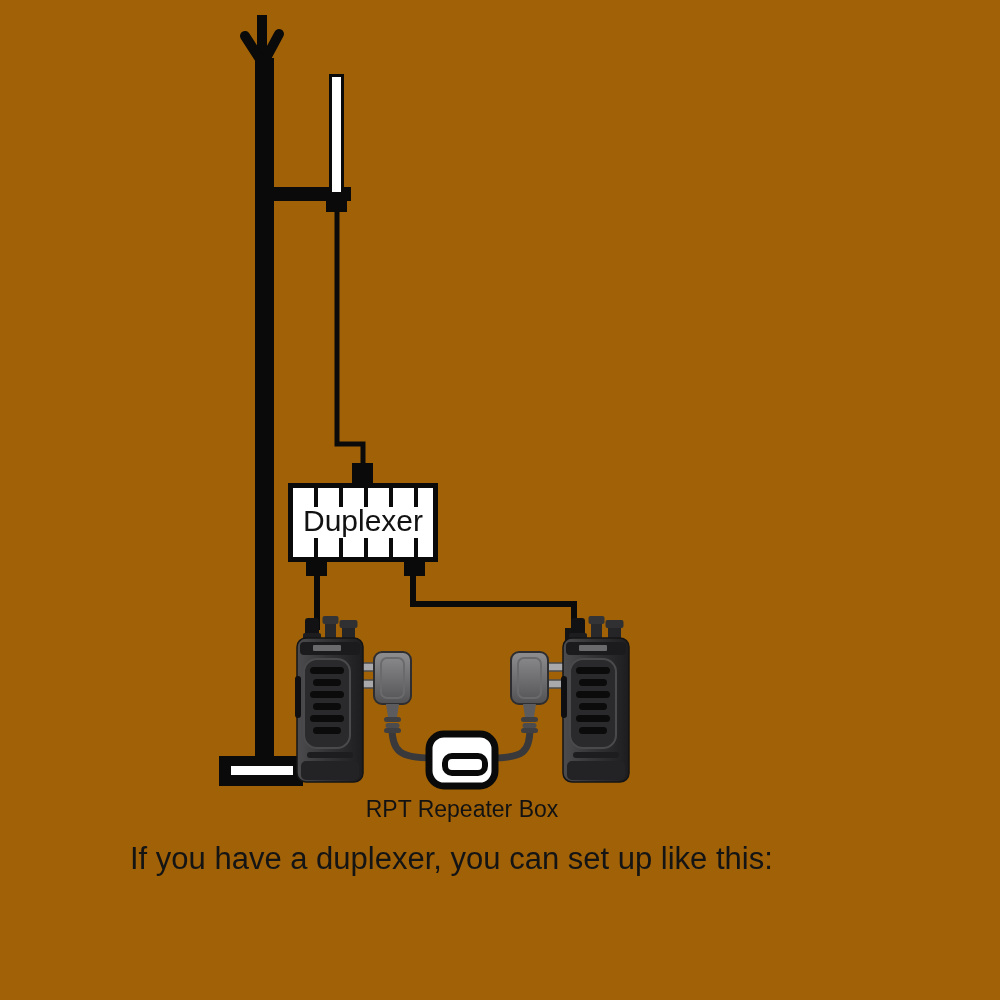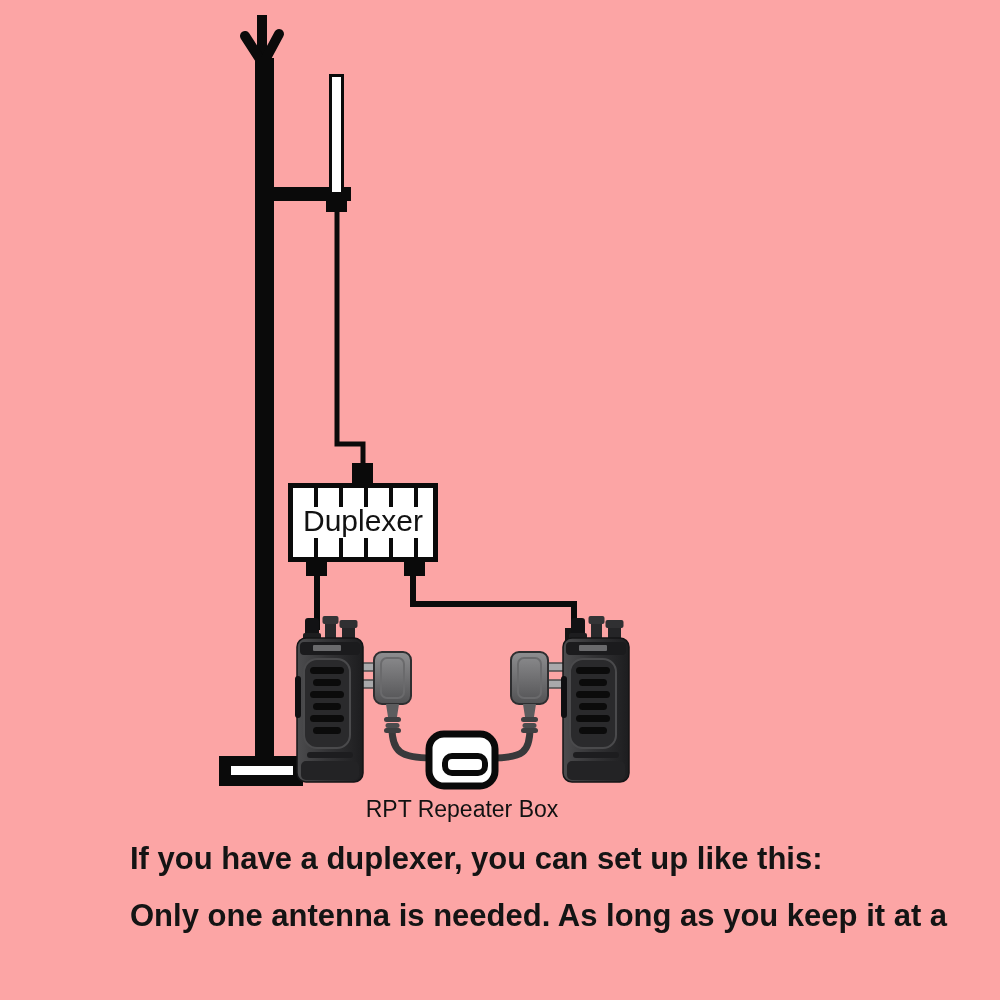--- a/index.html
+++ b/index.html
@@ -1,22 +1,22 @@
 <!DOCTYPE html>
 <html><head>
 <meta charset="utf-8">
 <style>
   html,body{margin:0;padding:0;background:#ffffff;}
   body{font-family:"Liberation Sans", sans-serif;}
-  .canvas{position:relative;width:1000px;height:1000px;background:#fca5a5;overflow:hidden;}
+  .canvas{position:relative;width:1000px;height:1000px;background:#a16207;overflow:hidden;}
   svg{position:absolute;left:0;top:0;}
   svg text{font-family:"Liberation Sans", sans-serif;fill:#121212;}
   .duplexer-text{font-size:30px;}
   .rpt-text{font-size:23px;}
-  .caption-line{position:absolute;left:130px;color:#141414;font-size:31px;white-space:nowrap;font-weight:bold;}
+  .caption-line{position:absolute;left:130px;color:#141414;font-size:31px;white-space:nowrap;}
   .cap1{top:841px;}
   .cap2{top:898px;}
   .cap3{top:954px;}
 </style>
 </head>
 <body>
 
 <div class="canvas">
 <svg width="1000" height="1000" viewBox="0 0 1000 1000">
   <defs>
@@ -120,14 +120,13 @@
     <rect x="445" y="756" width="40" height="17" rx="7" fill="#ffffff" stroke="#0a0a0a" stroke-width="6"></rect>
   </g>
 
   <use href="#radio-def" transform="translate(297,638)"></use>
   <use href="#radio-def" transform="translate(563,638)"></use>
 
   <text x="462" y="817" text-anchor="middle" class="rpt-text">RPT Repeater Box</text>
 </svg>
 
 <div class="caption-line cap1">If you have a duplexer, you can set up like this:</div>
-<div class="caption-line cap2">Only one antenna is needed. As long as you keep it at a</div>
 </div>
 
 </body></html>

